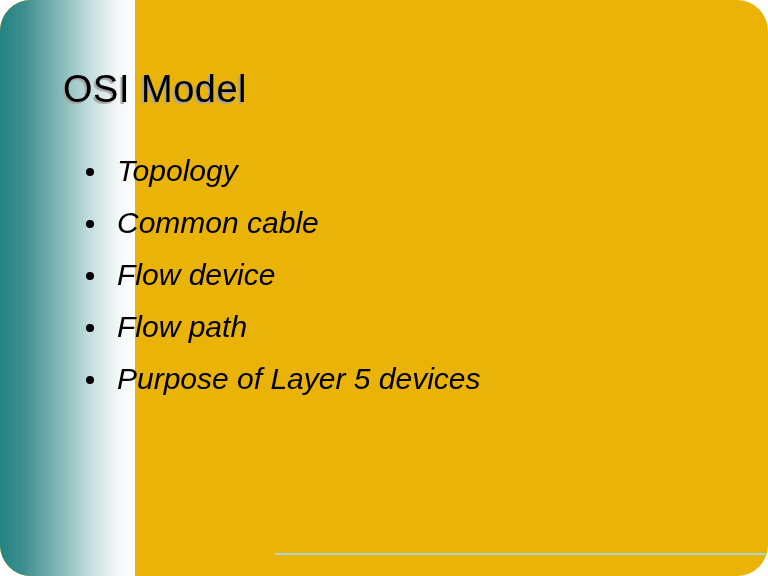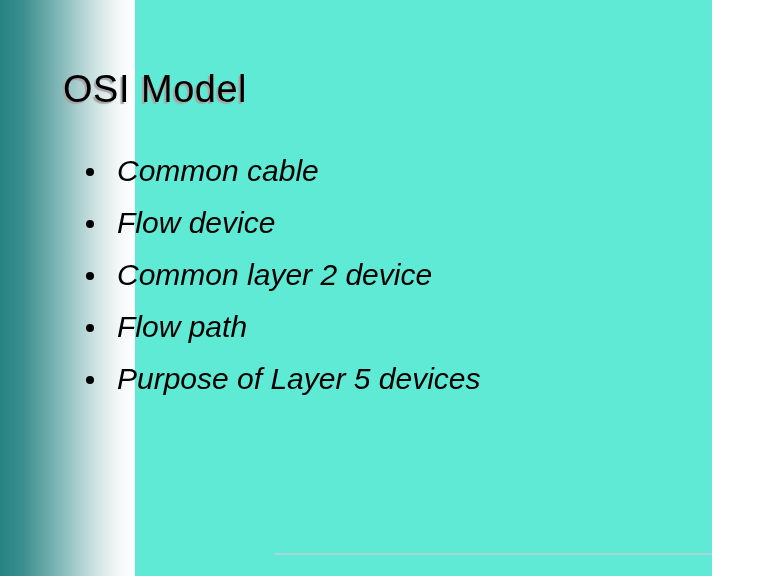--- a/index.html
+++ b/index.html
@@ -2,25 +2,26 @@
 <html><head>
 <meta charset="utf-8">
 <style>
   html, body {
     margin: 0;
     padding: 0;
     background: #ffffff;
   }
   .slide {
     position: relative;
-    width: 712px;
+    width: 768px;
     height: 576px;
-    background: #5eead4;
+    background: #eab308;
     overflow: hidden;
     font-family: "Liberation Sans", sans-serif;
+    border-radius: 31px;
   }
   
   .gradient-bar {
     position: absolute;
     left: 0;
     top: 0;
     width: 135px;
     height: 576px;
     background: linear-gradient(to right,
       #258383 0%,
@@ -88,29 +89,29 @@
 
 <div class="slide">
 
   <div class="gradient-bar"></div>
 
   <h1 class="title">OSI Model</h1>
 
   <ul class="bullets">
     <li class="bullet-item">
       <span class="dot"></span>
+      <span class="bullet-text">Topology</span>
+    </li>
+    <li class="bullet-item">
+      <span class="dot"></span>
       <span class="bullet-text">Common cable</span>
     </li>
     <li class="bullet-item">
       <span class="dot"></span>
       <span class="bullet-text">Flow device</span>
-    </li>
-    <li class="bullet-item">
-      <span class="dot"></span>
-      <span class="bullet-text">Common layer 2 device</span>
     </li>
     <li class="bullet-item">
       <span class="dot"></span>
       <span class="bullet-text">Flow path</span>
     </li>
     <li class="bullet-item">
       <span class="dot"></span>
       <span class="bullet-text">Purpose of Layer 5 devices</span>
     </li>
   </ul>

